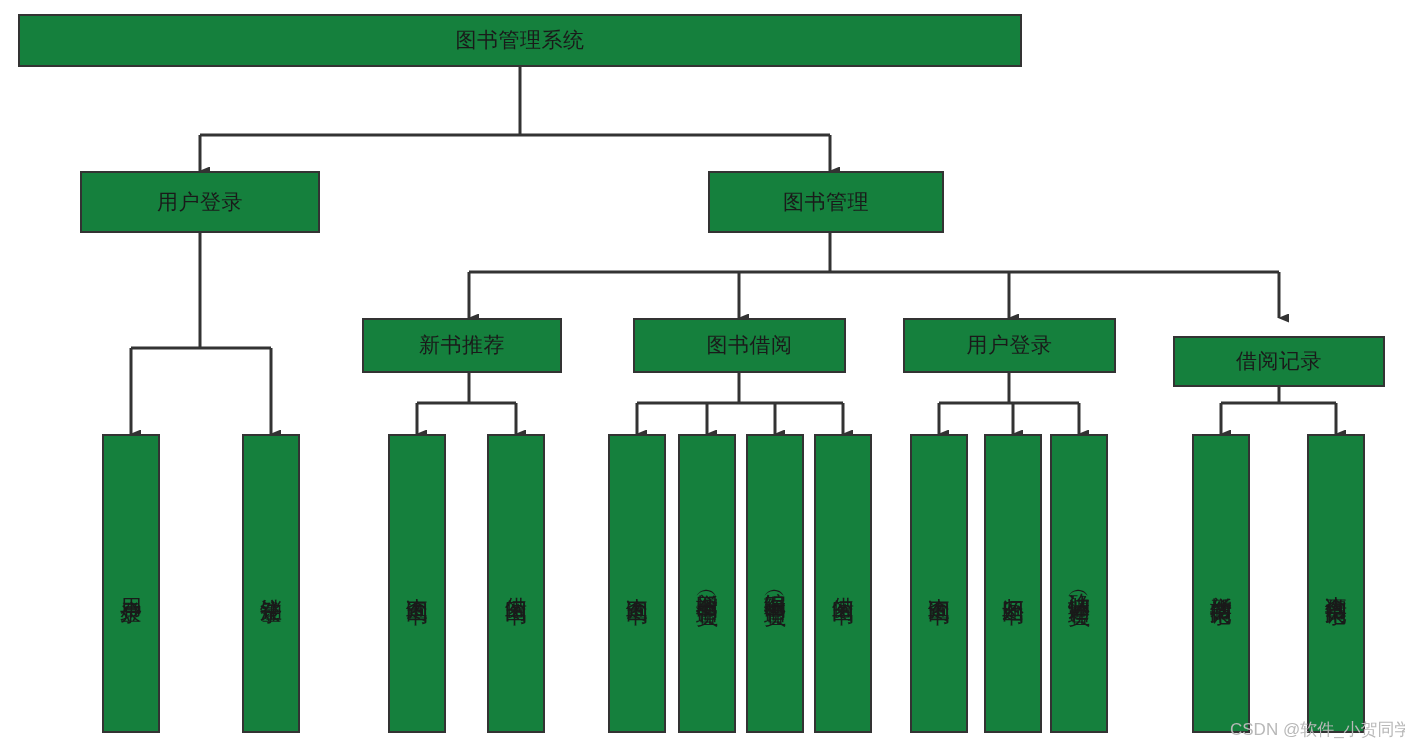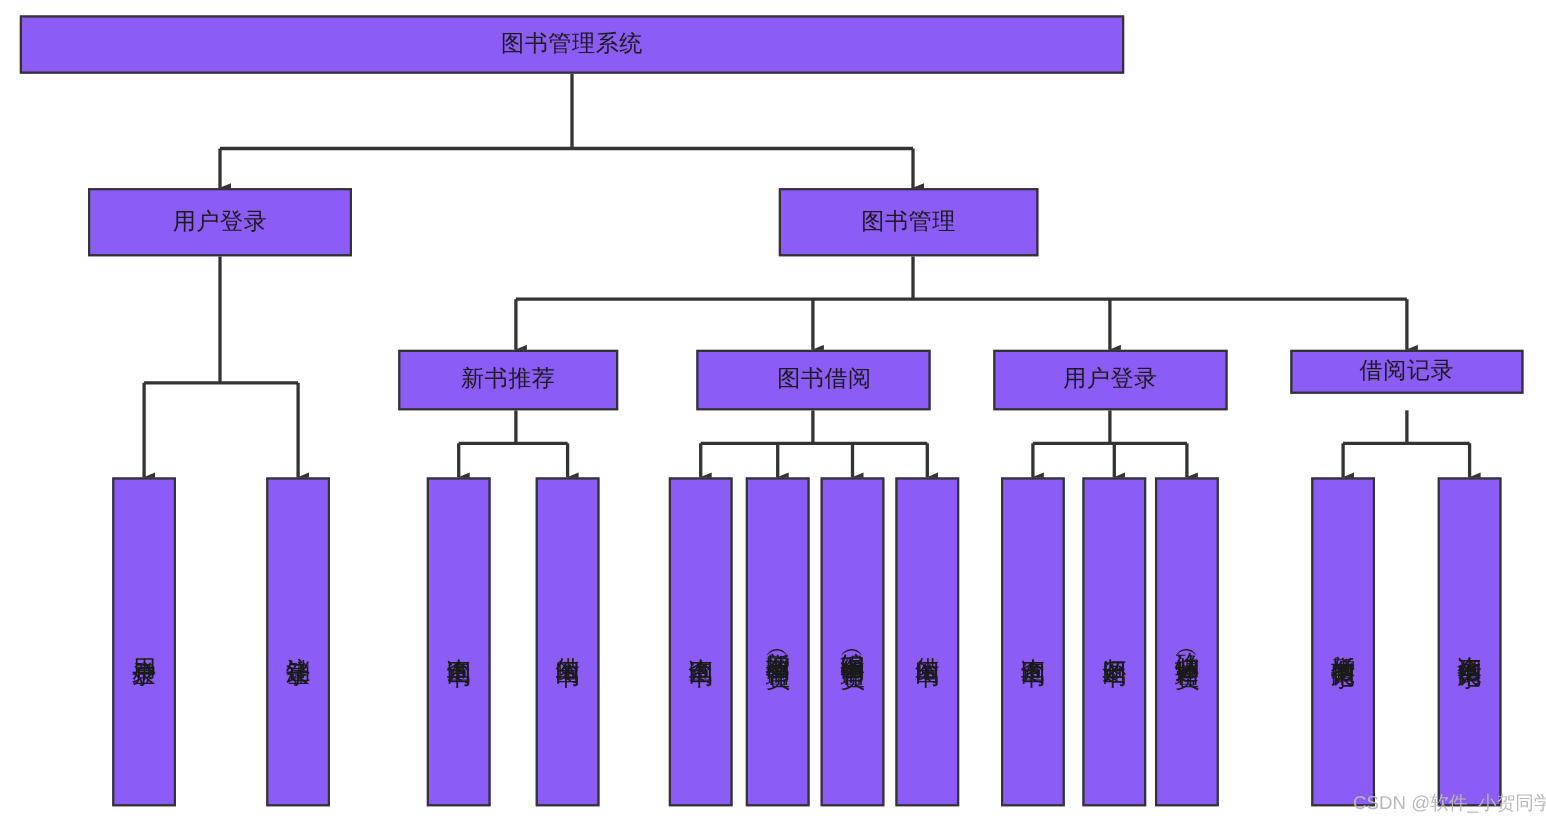--- a/index.html
+++ b/index.html
@@ -21,21 +21,21 @@
     position: absolute;
     left: 0;
     top: 0;
     width: 1405px;
     height: 747px;
     pointer-events: none;
   }
   .node {
     position: absolute;
     box-sizing: border-box;
-    background: #8b5cf6;
+    background: #15803d;
     border: 2px solid #333333;
     display: flex;
     align-items: center;
     justify-content: center;
     color: #1a1a1a;
   }
   .node-label {
     display: block;
     text-align: center;
     line-height: 1.18;
@@ -126,21 +126,21 @@
       </div>
       <div class="node horiz" style="left: 362px; top: 318px; width: 200px; height: 55px;">
         <span class="node-label">新书推荐</span>
       </div>
       <div class="node horiz" style="left: 633px; top: 318px; width: 213px; height: 55px; padding-left: 20px;">
         <span class="node-label">图书借阅</span>
       </div>
       <div class="node horiz" style="left: 903px; top: 318px; width: 213px; height: 55px;">
         <span class="node-label">用户登录</span>
       </div>
-      <div class="node horiz" style="left: 1173px; top: 318px; width: 212px; height: 40px;">
+      <div class="node horiz" style="left: 1173px; top: 336px; width: 212px; height: 51px;">
         <span class="node-label">借阅记录</span>
       </div>
       <div class="node vert" style="left: 102px; top: 434px; width: 58px; height: 299px;">
         <span class="node-label">用户登录</span>
       </div>
       <div class="node vert" style="left: 242px; top: 434px; width: 58px; height: 299px;">
         <span class="node-label">注销登录</span>
       </div>
       <div class="node vert" style="left: 388px; top: 434px; width: 58px; height: 299px;">
         <span class="node-label">查询图书</span>

